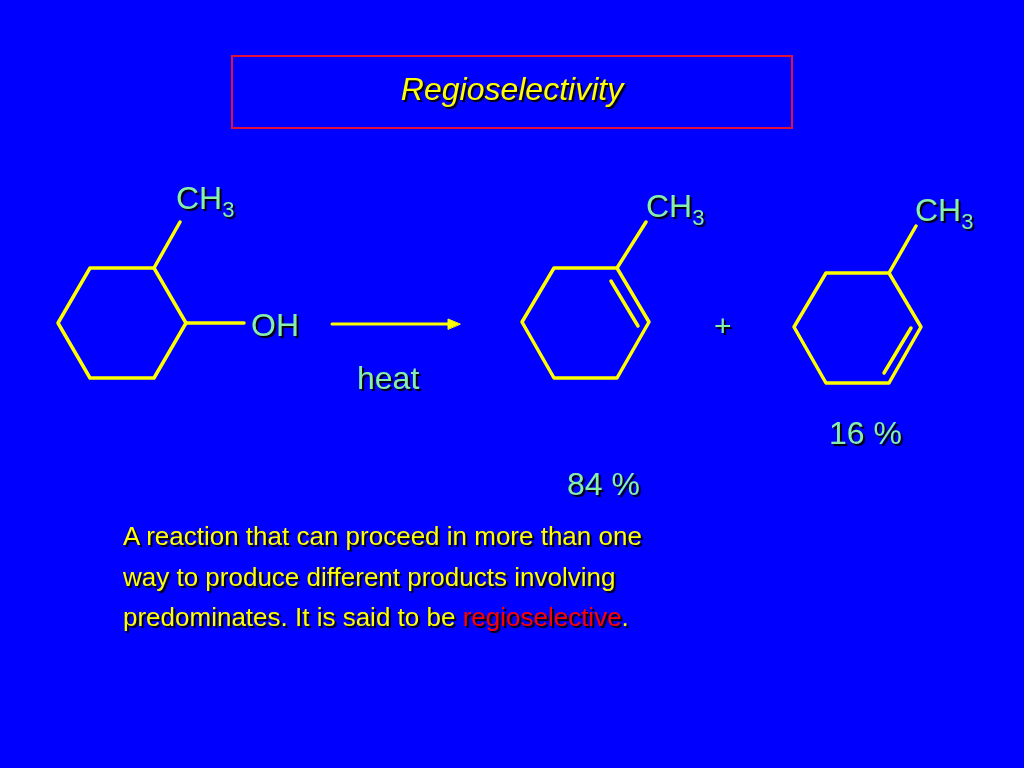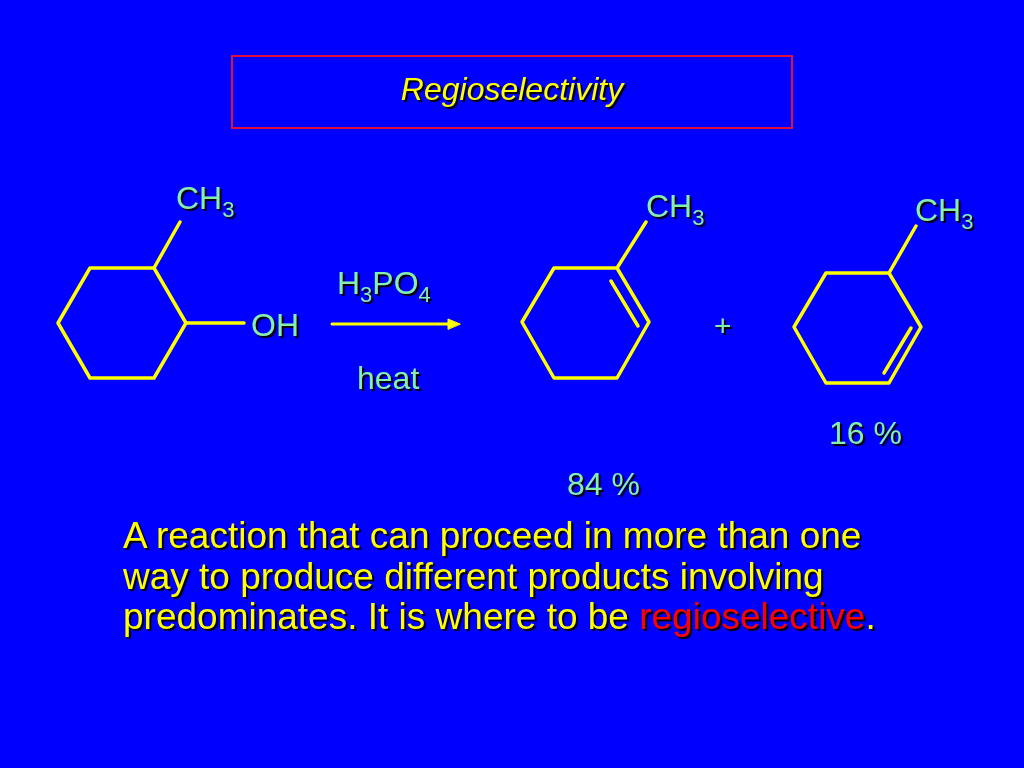--- a/index.html
+++ b/index.html
@@ -18,21 +18,21 @@
   }
   .title {
     position: absolute; left: 0; top: 12px; width: 100%; text-align: center;
     font-style: italic; font-size: 32px; line-height: 40px; color: #ffff00;
   }
   .lbl { position: absolute; font-size: 32px; line-height: 36px; color: #86efac; white-space: nowrap; }
   .lbl sub { font-size: 22px; vertical-align: -8px; line-height: 0; }
   svg.mol { position: absolute; left: 0; top: 0; }
   .body-text {
     position: absolute; left: 123px; top: 516px; width: 820px;
-    font-size: 37px; line-height: 40.5px; color: #ffff00;
+    font-size: 26px; line-height: 40.5px; color: #ffff00;
   }
   .hl { color: #ff0000; }
 </style>
 </head>
 <body>
 
 <div class="slide">
 
   <div class="title-box">
     <div class="title shadow">Regioselectivity</div>
@@ -64,35 +64,32 @@
         <line x1="889" y1="273" x2="916" y2="226"></line>
       </g>
     </g>
   </svg>
 
   <div class="lbl shadow" style="left:176px; top:180px;">
     <span>CH</span><sub>3</sub>
   </div>
   <div class="lbl shadow" style="left:251px; top:307px;">OH</div>
 
-  <div class="lbl shadow" style="left:337px; top:265px;">
-    <span>H</span><sub>3</sub><span>PO</span><sub>4</sub>
-  </div>
   <div class="lbl shadow" style="left:357px; top:360px;">heat</div>
 
   <div class="lbl shadow" style="left:646px; top:188px;">
     <span>CH</span><sub>3</sub>
   </div>
   <div class="lbl shadow" style="left:714px; top:308px; font-size:30px;">+</div>
   <div class="lbl shadow" style="left:567px; top:418px;margin-top:48px;">84 %</div>
 
   <div class="lbl shadow" style="left:915px; top:192px;">
     <span>CH</span><sub>3</sub>
   </div>
   <div class="lbl shadow" style="left:829px; top:415px;">16 %</div>
 
   <div class="body-text shadow">
     <div>A reaction that can proceed in more than one</div>
     <div>way to produce different products involving</div>
-    <div><span style="white-space:pre;">predominates. It is where to be </span><span class="hl">regioselective</span><span>.</span></div>
+    <div><span style="white-space:pre;">predominates. It is said to be </span><span class="hl">regioselective</span><span>.</span></div>
   </div>
 
 </div>
 
 </body></html>

